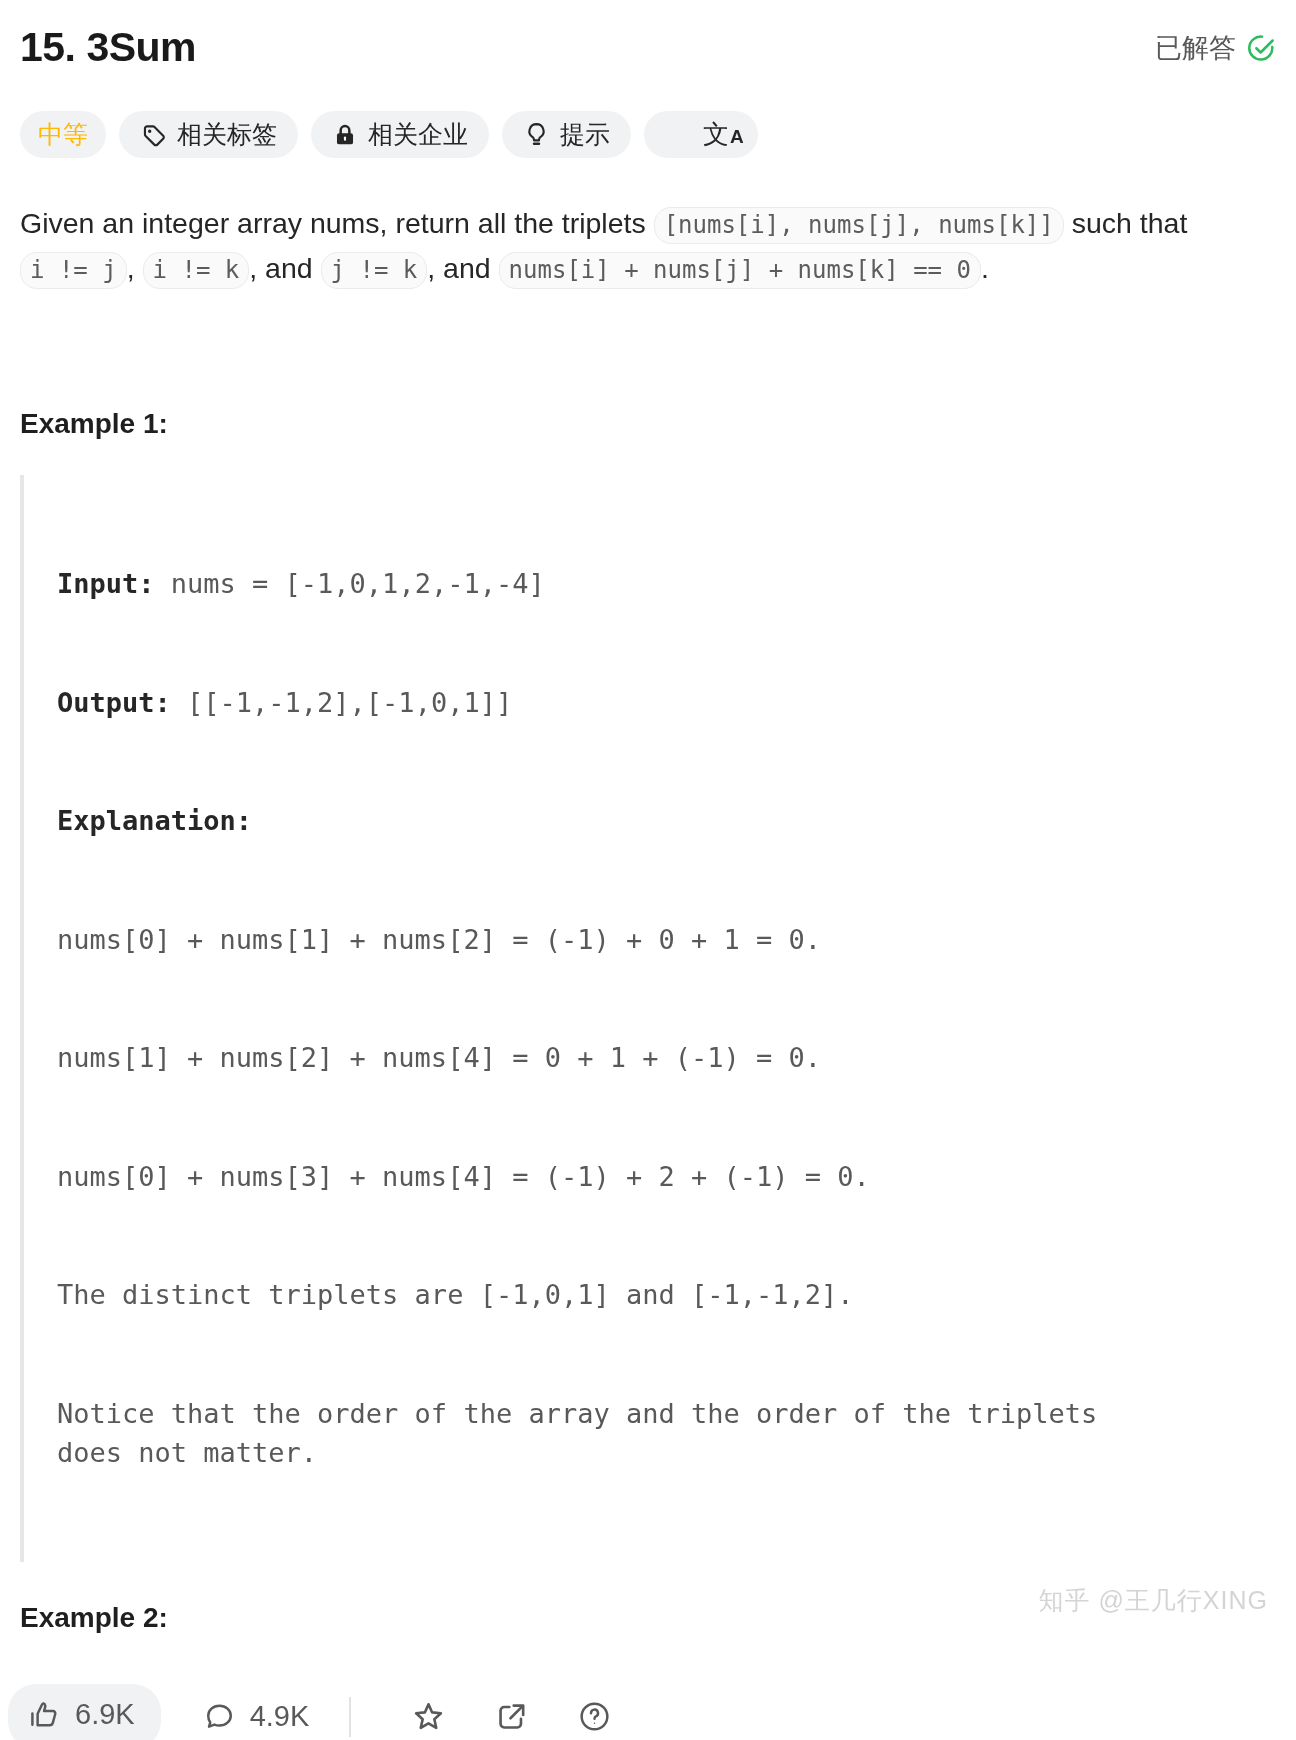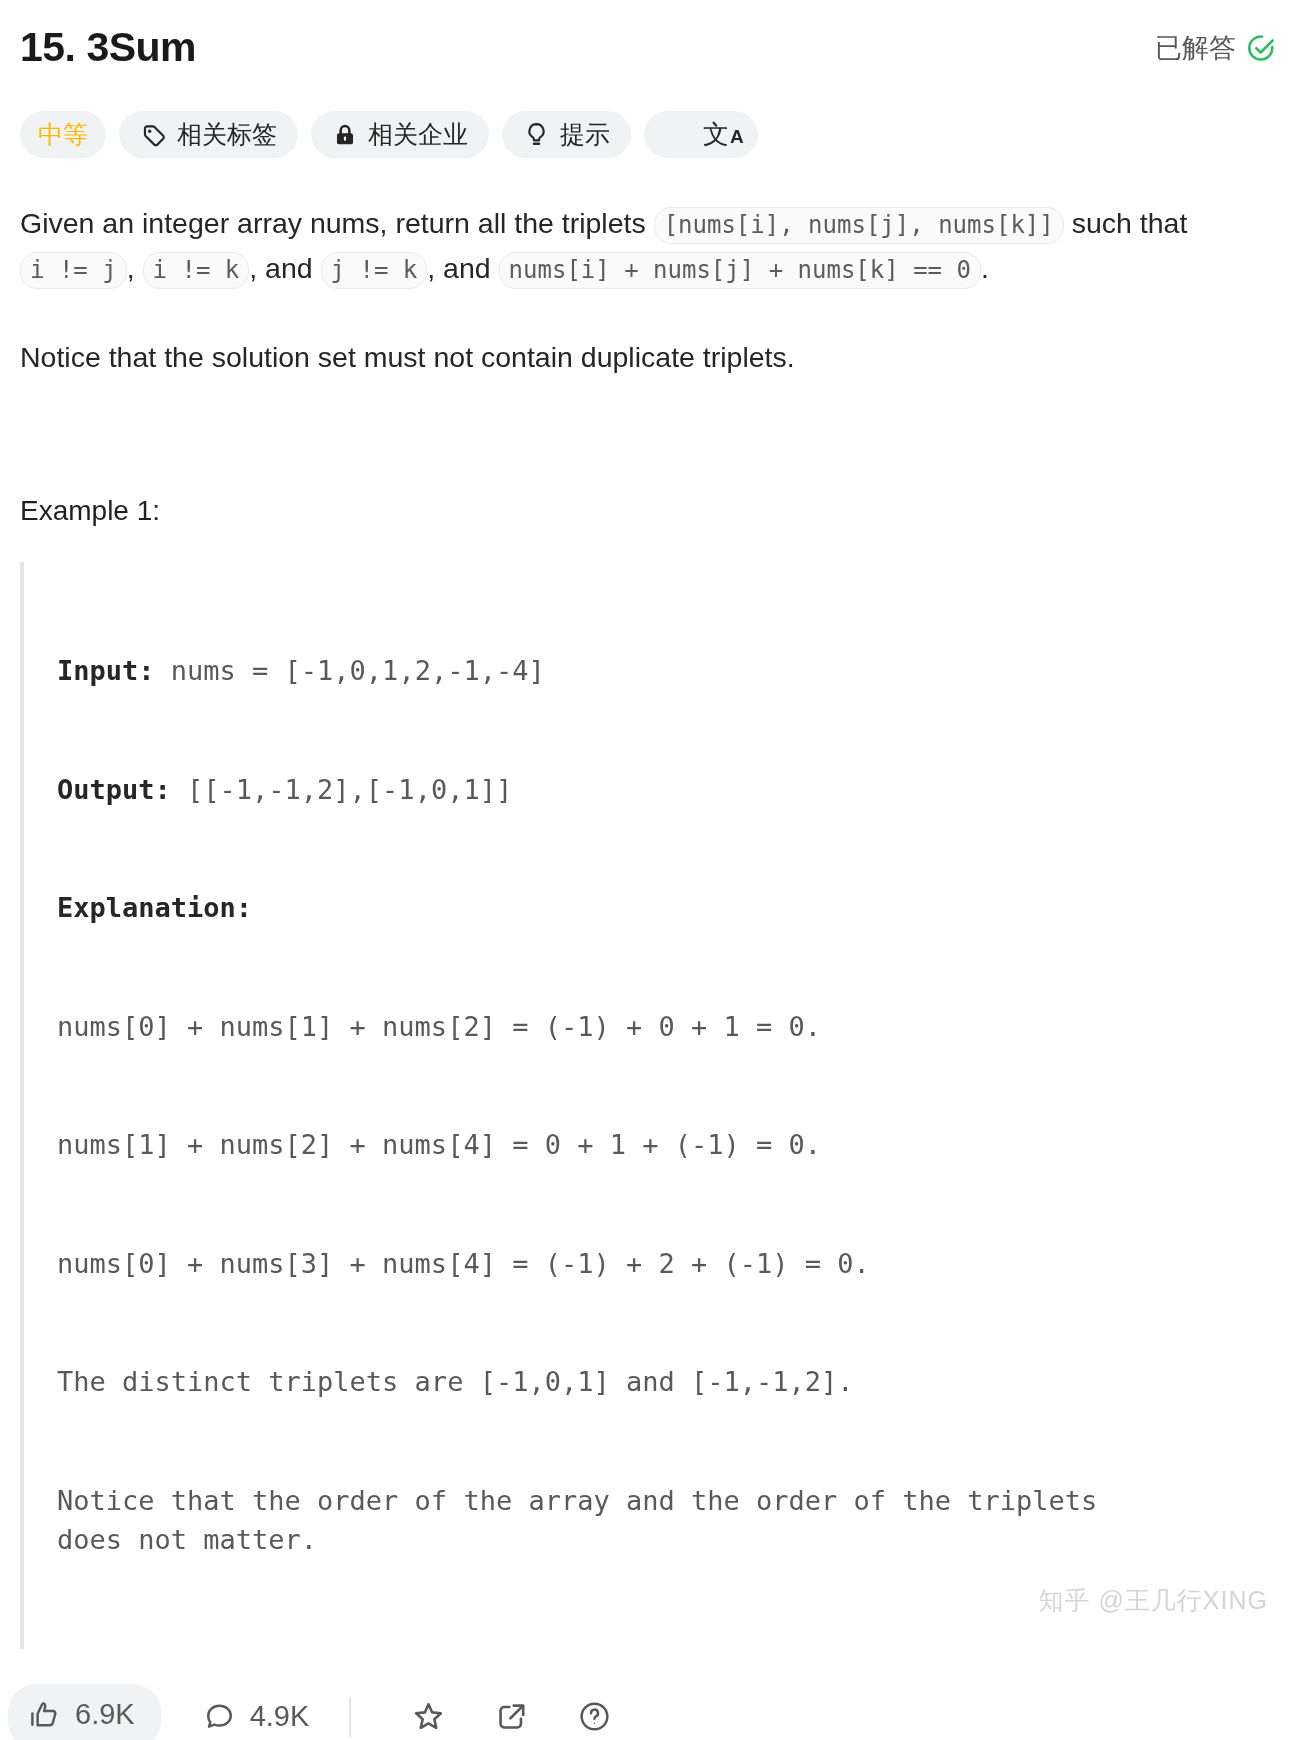--- a/index.html
+++ b/index.html
@@ -36,21 +36,21 @@
   .desc { font-size:28.5px; line-height:43px; margin-top:44px; max-width:1180px; }
   .desc.notice { margin-top:44px; }
   .inline-code {
     font-family:"DejaVu Sans Mono", monospace;
     font-size:24px; color:#5c5c5c;
     background:#fafafa; border:1.5px solid #ebebeb; border-radius:17px;
     padding:3px 9px 4px; white-space:nowrap;
   }
 
   
-  .ex-heading { font-size:28px; font-weight:400; color:#1f1f1f; }
+  .ex-heading { font-size:28px; font-weight:700; color:#1f1f1f; }
   .ex-heading.first { margin-top:116px; }
   .ex-heading.later { margin-top:40px; }
   .code-block {
     margin-top:35px;
     border-left:4px solid #e7e7e7;
     padding:10px 100px 10px 33px;
     font-family:"DejaVu Sans Mono", monospace;
     font-size:27px; line-height:39.5px; color:#595959;
     white-space:pre-wrap; word-break:break-word;
   }
@@ -130,21 +130,20 @@
     </div>
     <div class="pill translate">
       <span class="translate-glyph"><span>文</span><span class="small-a">A</span></span>
     </div>
   </div>
 
   <div class="desc">
     <span>Given an integer array nums, return all the triplets </span><span class="inline-code">[nums[i], nums[j], nums[k]]</span><span> such that </span><span class="inline-code">i != j</span><span>, </span><span class="inline-code">i != k</span><span>, and </span><span class="inline-code">j != k</span><span>, and </span><span class="inline-code">nums[i] + nums[j] + nums[k] == 0</span><span>.</span>
   </div>
 
-  <div class="desc notice">Notice that the solution set must not contain duplicate triplets.</div>
 
   <div class="ex-heading first">Example 1:</div>
   <div class="code-block">
     <div><span class="code-label">Input:</span><span> nums = [-1,0,1,2,-1,-4]</span></div>
     <div><span class="code-label">Output:</span><span> [[-1,-1,2],[-1,0,1]]</span></div>
     <div><span class="code-label">Explanation:</span><span> </span></div>
     <div><span>nums[0] + nums[1] + nums[2] = (-1) + 0 + 1 = 0.</span></div>
     <div><span>nums[1] + nums[2] + nums[4] = 0 + 1 + (-1) = 0.</span></div>
     <div><span>nums[0] + nums[3] + nums[4] = (-1) + 2 + (-1) = 0.</span></div>
     <div><span>The distinct triplets are [-1,0,1] and [-1,-1,2].</span></div>

